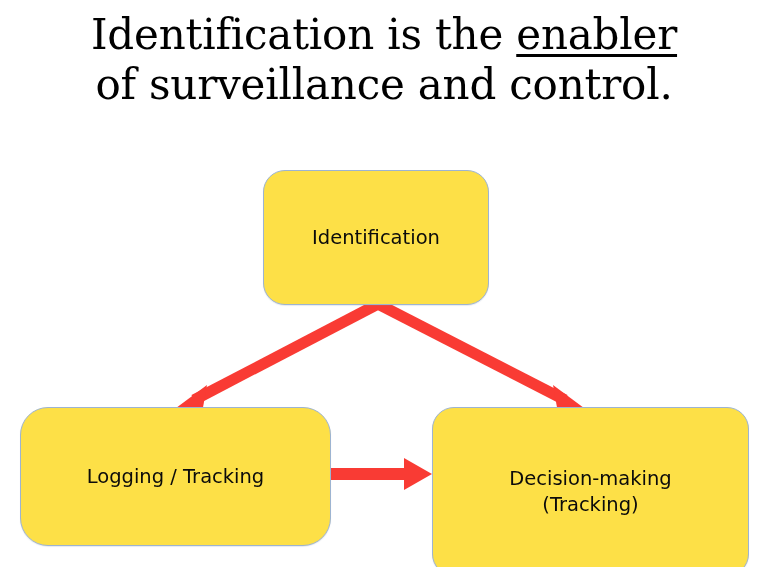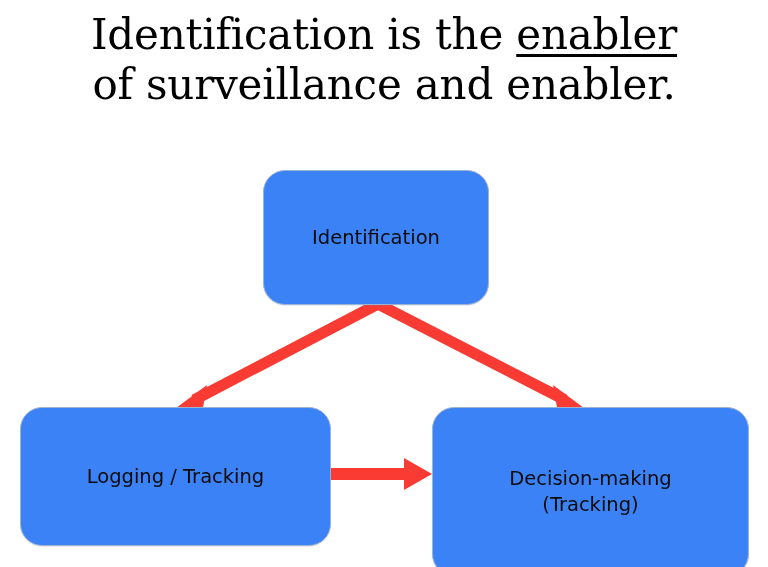--- a/index.html
+++ b/index.html
@@ -58,21 +58,21 @@
     top: 0;
     width: 768px;
     height: 567px;
     pointer-events: none;
   }
 
   
   .node {
     position: absolute;
     box-sizing: border-box;
-    background: #3b82f6;
+    background: #fde047;
     border: 1.6px solid #9DB4D1;
     border-radius: 22px;
     display: flex;
     align-items: center;
     justify-content: center;
     text-align: center;
     color: #0b0b0b;
     font-family: "DejaVu Sans", "Liberation Sans", sans-serif;
     font-size: 19.5px;
     line-height: 1.32;
@@ -89,36 +89,37 @@
     left: 263px;
     top: 170px;
     width: 226px;
     height: 135px;
   }
   #node-logging {
     left: 20px;
     top: 407px;
     width: 311px;
     height: 139px;
+    border-radius: 28px;
   }
   #node-decision {
     left: 432px;
     top: 407px;
     width: 317px;
     height: 169px;
   }
 </style>
 </head>
 <body>
 
 <div id="slide">
 
   <div id="title-block">
     <span class="title-line"><span>Identification is the </span><span class="title-emph">enabler</span></span>
-    <span class="title-line">of surveillance and enabler.</span>
+    <span class="title-line">of surveillance and control.</span>
   </div>
 
   <div id="diagram">
 
     <svg id="arrow-layer" viewBox="0 0 768 567" width="768" height="567" aria-hidden="true">
 
       <g>
         <path d="M 378 304 L 194 400" stroke="#F93B34" stroke-width="11" fill="none" stroke-linecap="butt"></path>
         <path d="M 172 411 L 207 385 L 202 413 Z" fill="#F93B34"></path>
       </g>

